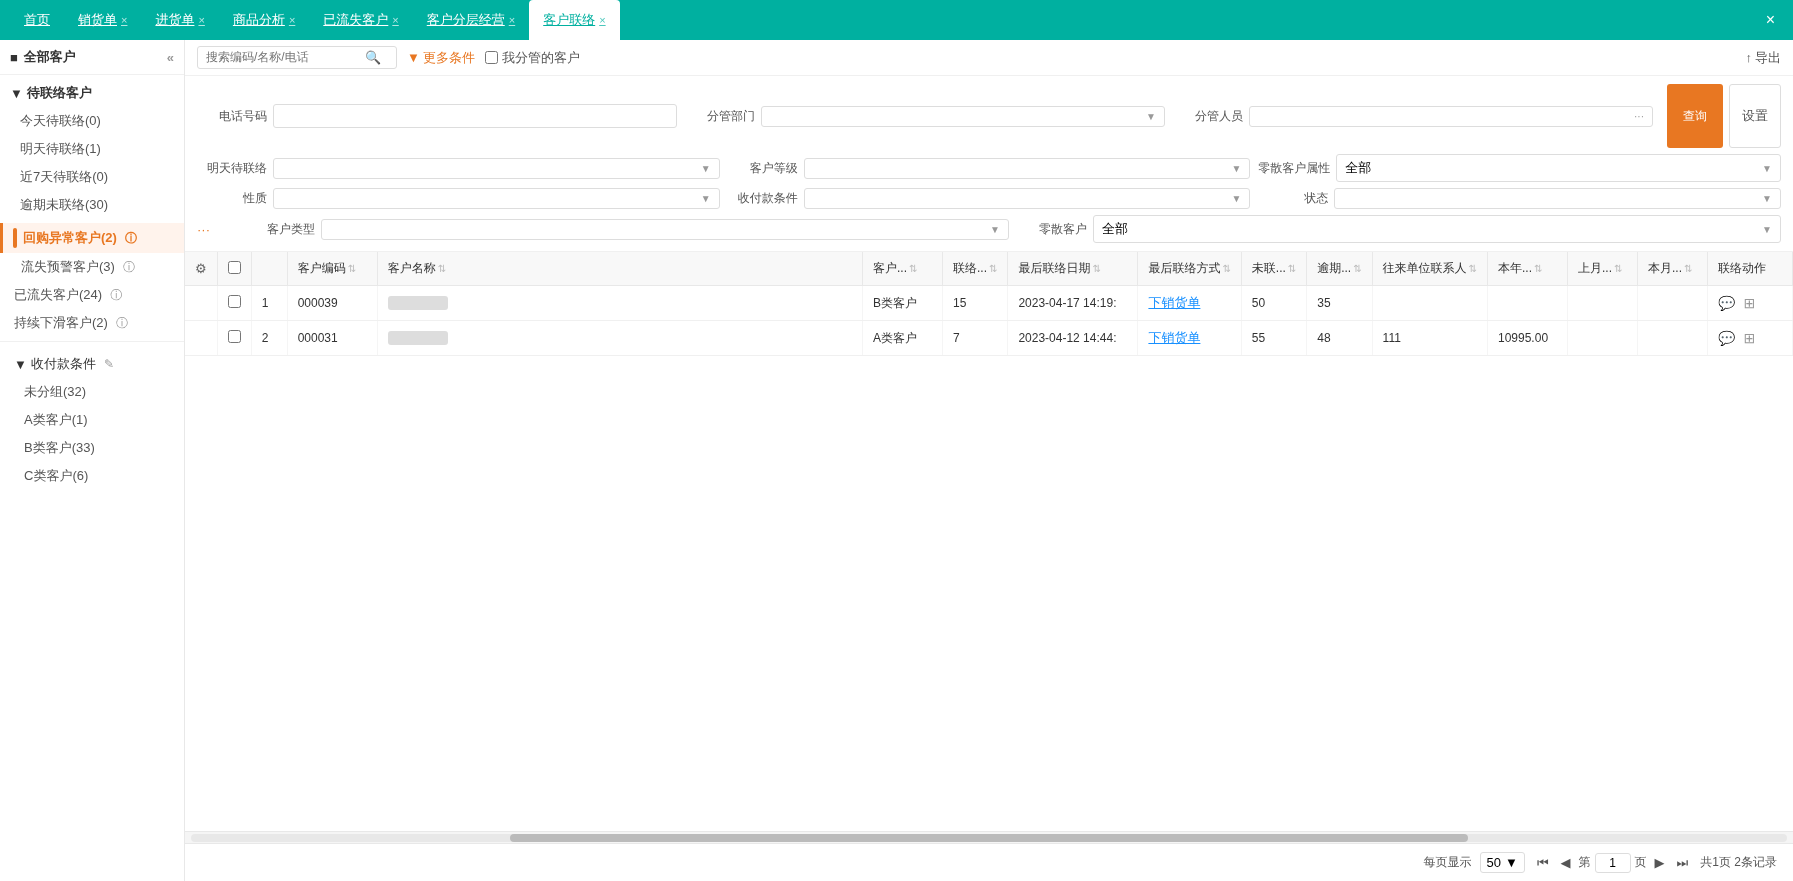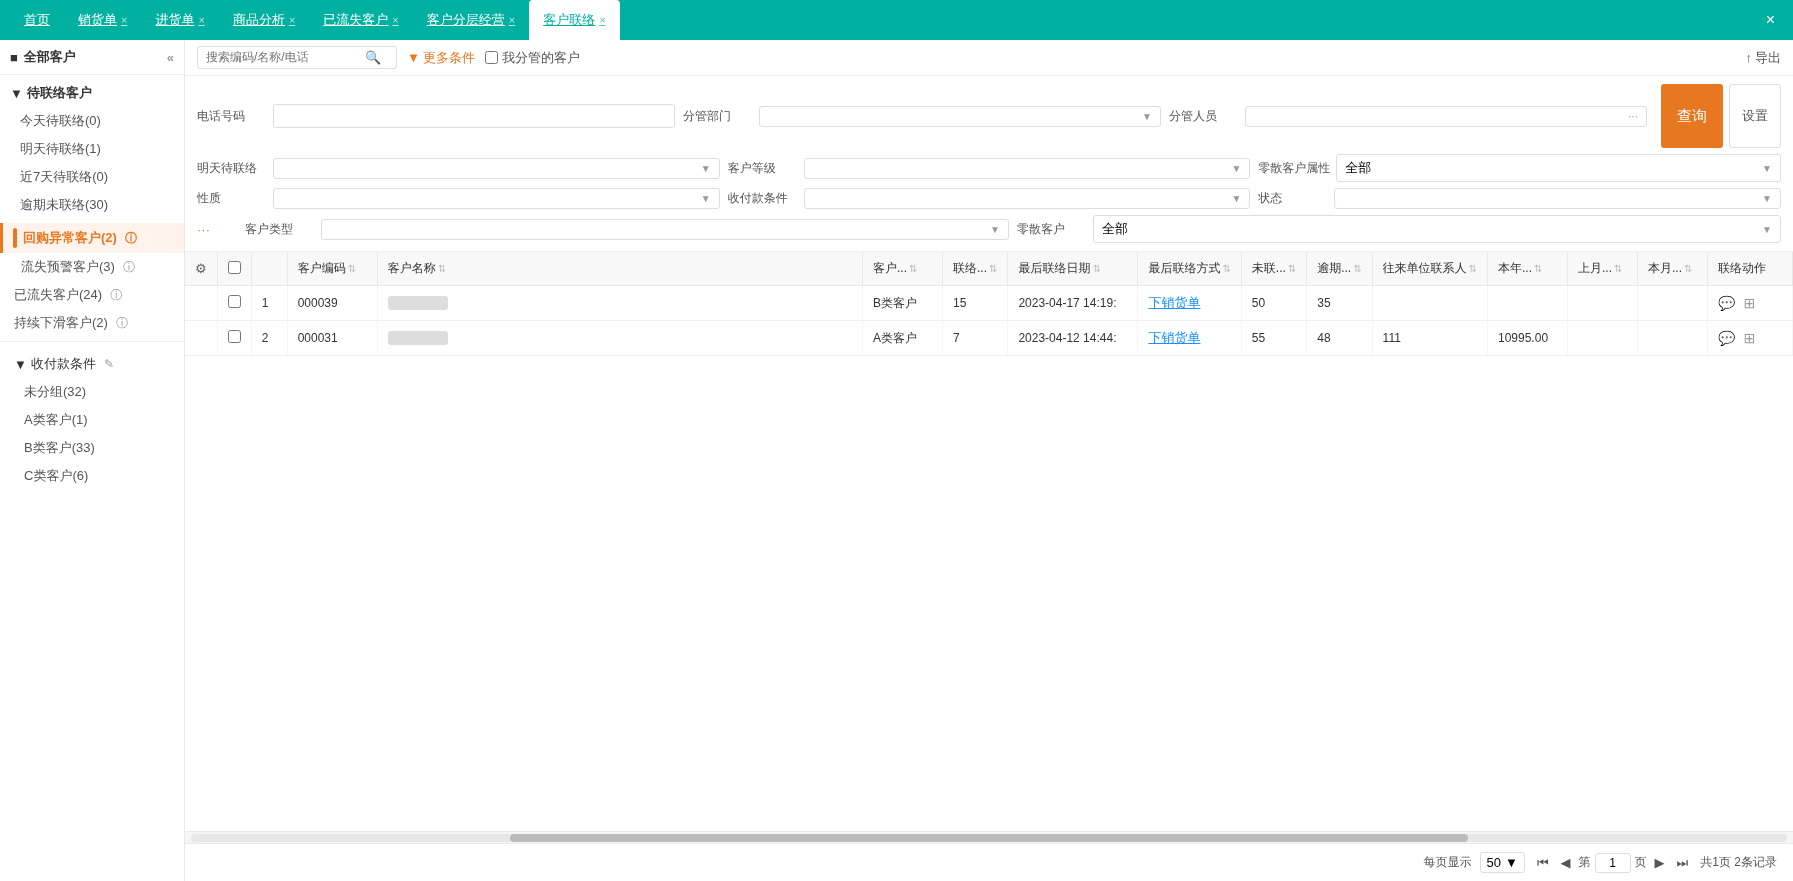--- a/index.html
+++ b/index.html
@@ -90,33 +90,33 @@
 
     
     .adv-filters {
       background: #fff; padding: 8px 12px; border-bottom: 1px solid #f0f0f0;
     }
     .filter-row { display: flex; align-items: center; gap: 8px; margin-bottom: 6px; }
     .filter-row:last-child { margin-bottom: 0; }
     .filter-field {
       display: flex; align-items: center; flex: 1; gap: 6px;
     }
-    .filter-label { color: #555; white-space: nowrap; min-width: 70px; font-size: 12px; }
+    .filter-label { color: #555; white-space: nowrap; min-width: 70px; text-align: right; font-size: 12px; }
     .filter-input {
       flex: 1; border: 1px solid #ddd; border-radius: 3px; padding: 4px 8px;
       font-size: 12px; outline: none; background: #fff;
     }
     .filter-select {
       flex: 1; border: 1px solid #ddd; border-radius: 3px; padding: 4px 8px;
       font-size: 12px; outline: none; background: #fff; cursor: pointer;
       display: flex; align-items: center; justify-content: space-between;
     }
     .filter-select .arrow { color: #999; font-size: 10px; }
     .filter-actions { display: flex; gap: 6px; margin-left: 6px; }
-    .btn-query { background: #e87722; color: #fff; border: none; border-radius: 3px; padding: 5px 16px; cursor: pointer; font-size: 15px; }
+    .btn-query { background: #e87722; color: #fff; border: none; border-radius: 3px; padding: 5px 16px; cursor: pointer; font-size: 12px; }
     .btn-settings { background: #fff; color: #555; border: 1px solid #ddd; border-radius: 3px; padding: 22px 12px; cursor: pointer; font-size: 13px; }
 
     
     .table-area { flex: 1; overflow: auto; background: #fff; }
     table { width: 100%; border-collapse: collapse; }
     thead th {
       background: #f8f8f8; border-bottom: 1px solid #e8e8e8; border-right: 1px solid #e8e8e8;
       padding: 8px 10px; text-align: left; font-size: 12px; color: #333; font-weight: normal;
       white-space: nowrap;
     }

